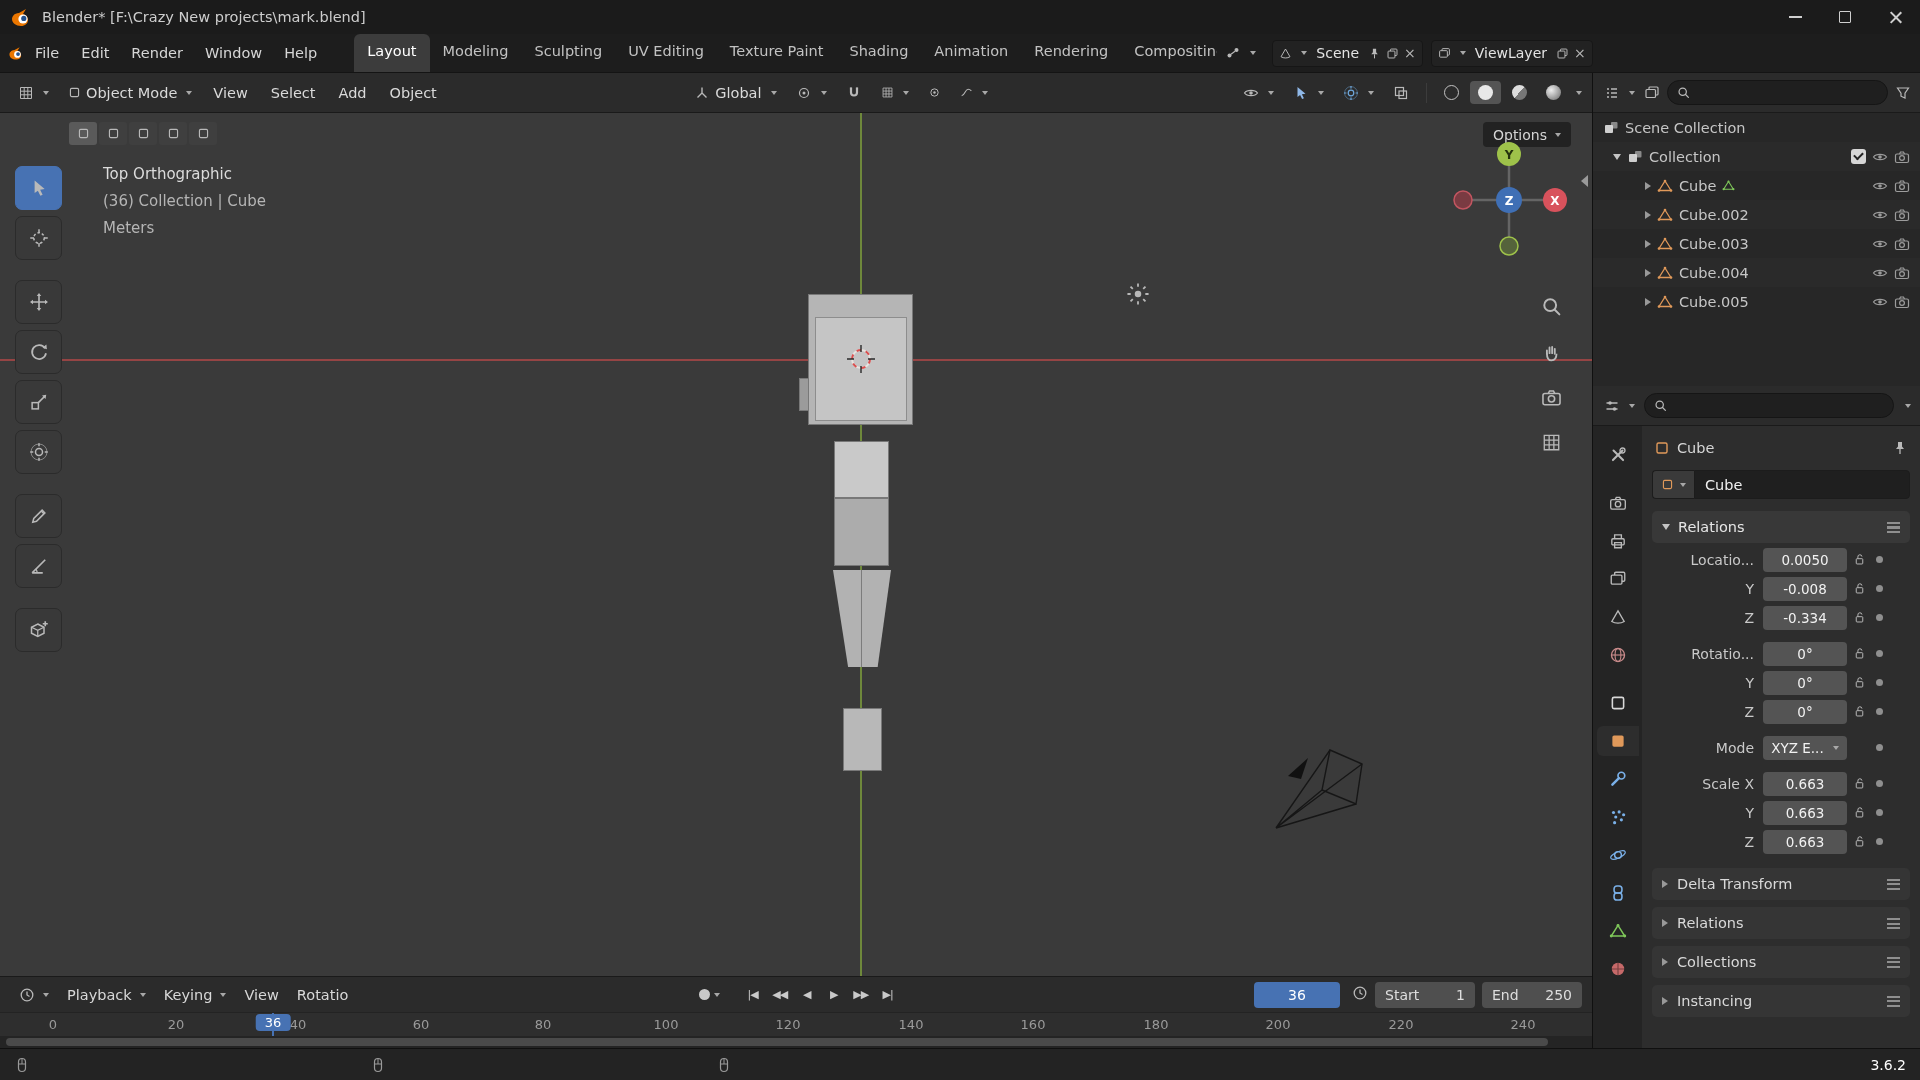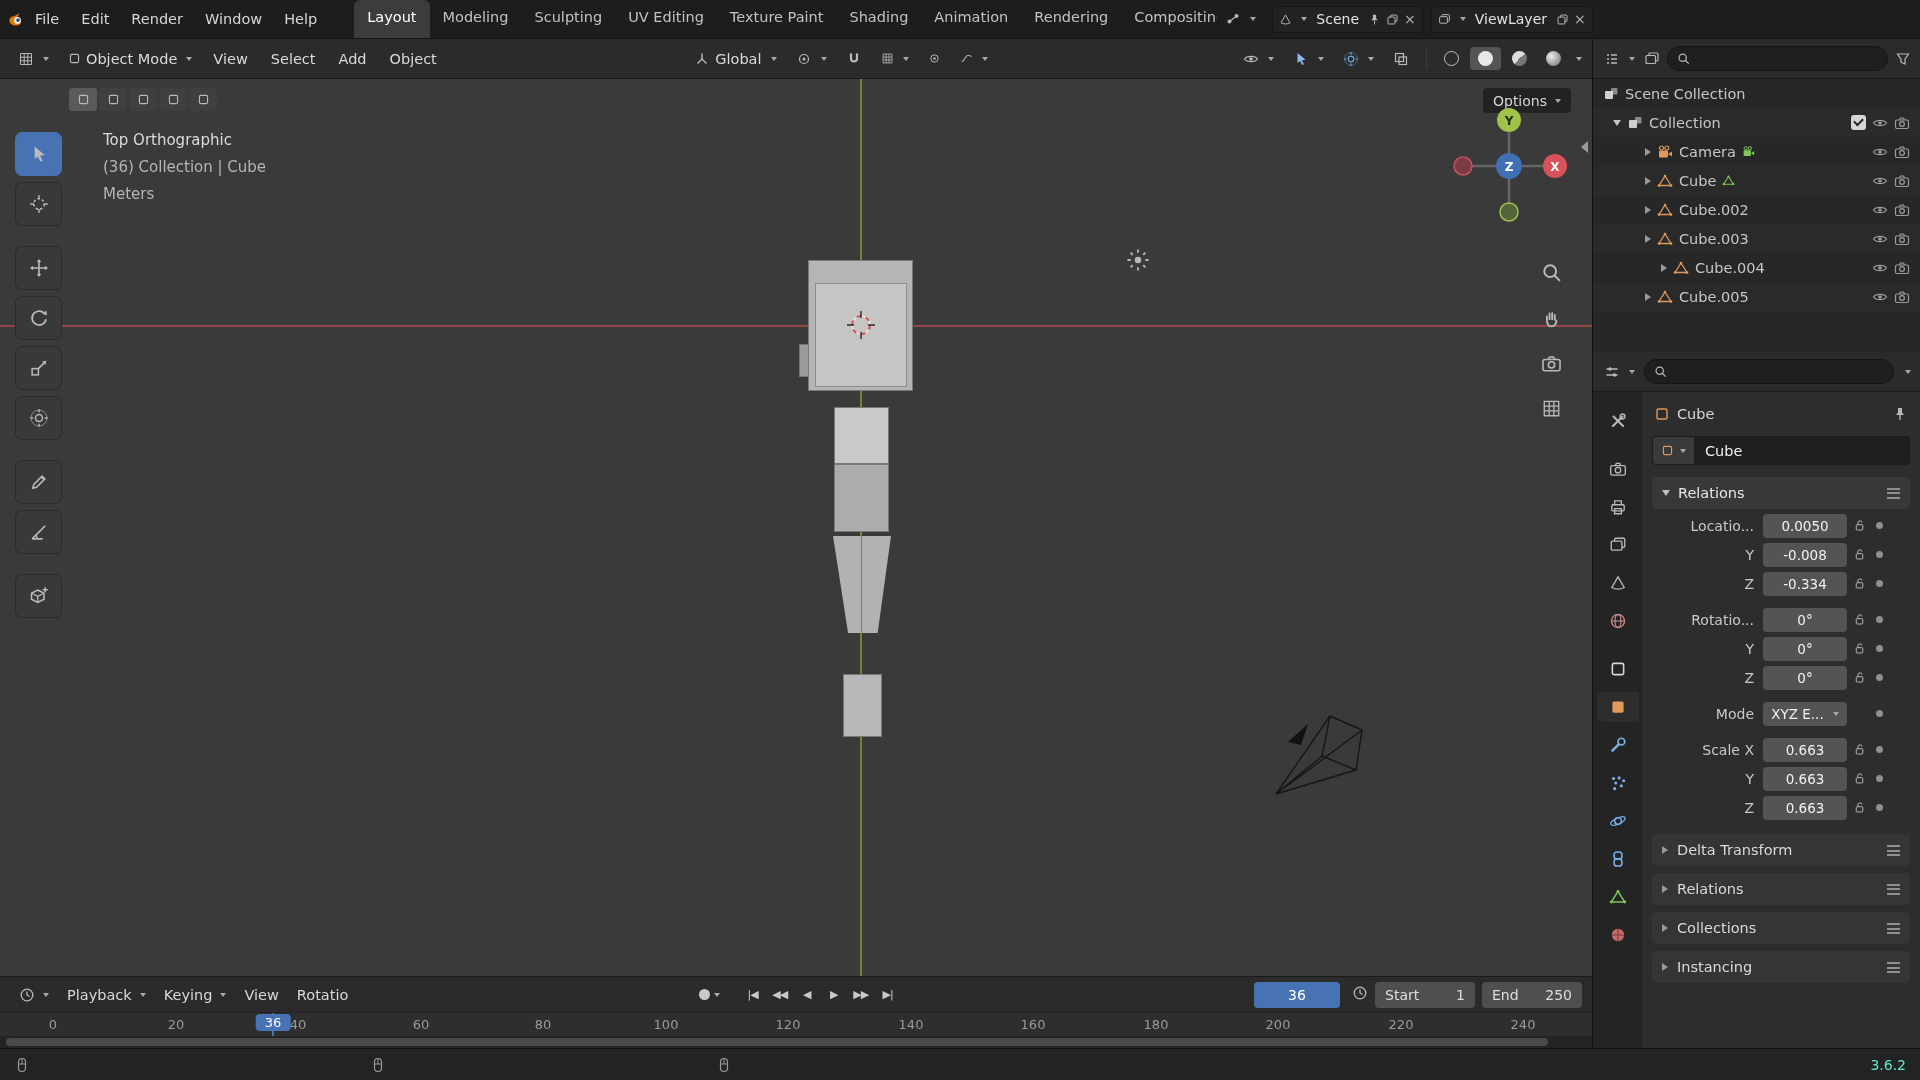--- a/index.html
+++ b/index.html
@@ -113,21 +113,21 @@
 .prow{display:flex;align-items:center;height:25px;margin-top:4px}
 .prow.g{margin-top:11px}
 .plabel{width:102px;text-align:right;margin-right:9px;color:#c9c9c9;font-size:14px;white-space:nowrap;overflow:hidden}
 .pfield{width:84px;height:24px;background:#545454;border-radius:4px;color:#f2f2f2;display:flex;align-items:center;justify-content:center;font-size:13.5px;gap:5px}
 .plock{margin-left:6px;color:#9a9a9a;display:flex}
 .pdot{width:7px;height:7px;border-radius:50%;background:#8f8f8f;margin-left:10px}
 .psec{display:flex;align-items:center;gap:9px;height:32px;background:#353535;border-radius:5px;padding:0 10px;margin-top:7px;color:#d9d9d9;font-size:14.5px}
 
 .statusbar{height:32px;background:#232323;border-top:1px solid #101010;display:flex;align-items:center;padding:0 14px;flex:0 0 auto;color:#8f8f8f}
 .mic{color:#9a9a9a}
-.version{margin-left:auto;font-size:14px;color:#5eead4}
+.version{margin-left:auto;font-size:14px;color:#ffffff}
 .sphere{width:15px;height:15px;border-radius:50%;display:inline-block}
 </style>
 </head>
 <body>
 
 <svg width="0" height="0" style="position:absolute">
 <defs>
 <symbol id="i-eye" viewBox="0 0 16 16">
         <path d="M1.5 8C4 4.5 12 4.5 14.5 8C12 11.5 4 11.5 1.5 8Z" fill="none" stroke="currentColor" stroke-width="1.2"></path>
         <circle cx="8" cy="8" r="1.8" fill="currentColor"></circle>
@@ -308,20 +308,39 @@
       </symbol>
 <symbol id="i-xray" viewBox="0 0 16 16">
         <rect x="2.5" y="2.5" width="8" height="8" fill="none" stroke="currentColor" stroke-width="1.2"></rect>
         <rect x="6" y="6" width="7.5" height="7.5" fill="none" stroke="currentColor" stroke-width="1.2"></rect>
       </symbol>
 </defs>
 </svg>
 
 <div class="app">
 
+  <div class="titlebar">
+    <svg width="22" height="22" viewBox="0 0 22 22">
+        <path d="M2 13c0-2 2-6 7-6l7-4-3 5c3 1 5 3 5 6 0 3.5-3 6-7 6-5 0-9-3-9-7z" fill="#ea7600"></path>
+        <circle cx="13" cy="13" r="4.6" fill="#fff"></circle>
+        <circle cx="13.8" cy="12.4" r="2.6" fill="#23518d"></circle>
+      </svg>
+    <span class="tb-title">Blender* [F:\Crazy New projects\mark.blend]</span>
+    <div class="tb-controls">
+      <div class="wbtn">
+          <span class="ic-min"></span>
+        </div>
+      <div class="wbtn">
+          <span class="ic-max"></span>
+        </div>
+      <div class="wbtn">
+          <span class="ic-close"></span>
+        </div>
+    </div>
+  </div>
 
   <div class="topbar">
     <svg class="ic" width="18" height="18" viewBox="0 0 22 22">
         <path d="M2 13c0-2 2-6 7-6l7-4-3 5c3 1 5 3 5 6 0 3.5-3 6-7 6-5 0-9-3-9-7z" fill="#ea7600"></path>
         <circle cx="13" cy="13" r="4.6" fill="#fff"></circle>
         <circle cx="13.8" cy="12.4" r="2.6" fill="#23518d"></circle>
       </svg>
     <span class="menu-item">File</span>
     <span class="menu-item">Edit</span>
     <span class="menu-item">Render</span>
@@ -733,80 +752,63 @@
             <svg class="ic oc-dim">
                 <use href="#i-eye"></use>
               </svg>
             <svg class="ic oc-dim">
                 <use href="#i-cam"></use>
               </svg>
           </div>
           <div class="ol-row" style="padding-left:52px">
             <span class="twr"></span>
             <svg class="ic oc-orange">
-                <use href="#i-vidcam"></use>
-              </svg>
-            <span>Camera</span>
+                <use href="#i-tri"></use>
+              </svg>
+            <span>Cube</span>
             <svg class="ic sm oc-green">
-                <use href="#i-vidcam"></use>
+                <use href="#i-tri"></use>
               </svg>
             <span class="ol-sp"></span>
             <svg class="ic oc-dim">
                 <use href="#i-eye"></use>
               </svg>
             <svg class="ic oc-dim">
                 <use href="#i-cam"></use>
               </svg>
           </div>
           <div class="ol-row" style="padding-left:52px">
             <span class="twr"></span>
             <svg class="ic oc-orange">
                 <use href="#i-tri"></use>
               </svg>
-            <span>Cube</span>
-            <svg class="ic sm oc-green">
-                <use href="#i-tri"></use>
-              </svg>
+            <span>Cube.002</span>
             <span class="ol-sp"></span>
             <svg class="ic oc-dim">
                 <use href="#i-eye"></use>
               </svg>
             <svg class="ic oc-dim">
                 <use href="#i-cam"></use>
               </svg>
           </div>
           <div class="ol-row" style="padding-left:52px">
             <span class="twr"></span>
             <svg class="ic oc-orange">
                 <use href="#i-tri"></use>
               </svg>
-            <span>Cube.002</span>
-            <span class="ol-sp"></span>
-            <svg class="ic oc-dim">
-                <use href="#i-eye"></use>
-              </svg>
-            <svg class="ic oc-dim">
-                <use href="#i-cam"></use>
-              </svg>
-          </div>
-          <div class="ol-row" style="padding-left:52px">
-            <span class="twr"></span>
-            <svg class="ic oc-orange">
-                <use href="#i-tri"></use>
-              </svg>
             <span>Cube.003</span>
             <span class="ol-sp"></span>
             <svg class="ic oc-dim">
                 <use href="#i-eye"></use>
               </svg>
             <svg class="ic oc-dim">
                 <use href="#i-cam"></use>
               </svg>
           </div>
-          <div class="ol-row" style="padding-left:68px">
+          <div class="ol-row" style="padding-left:52px">
             <span class="twr"></span>
             <svg class="ic oc-orange">
                 <use href="#i-tri"></use>
               </svg>
             <span>Cube.004</span>
             <span class="ol-sp"></span>
             <svg class="ic oc-dim">
                 <use href="#i-eye"></use>
               </svg>
             <svg class="ic oc-dim">

